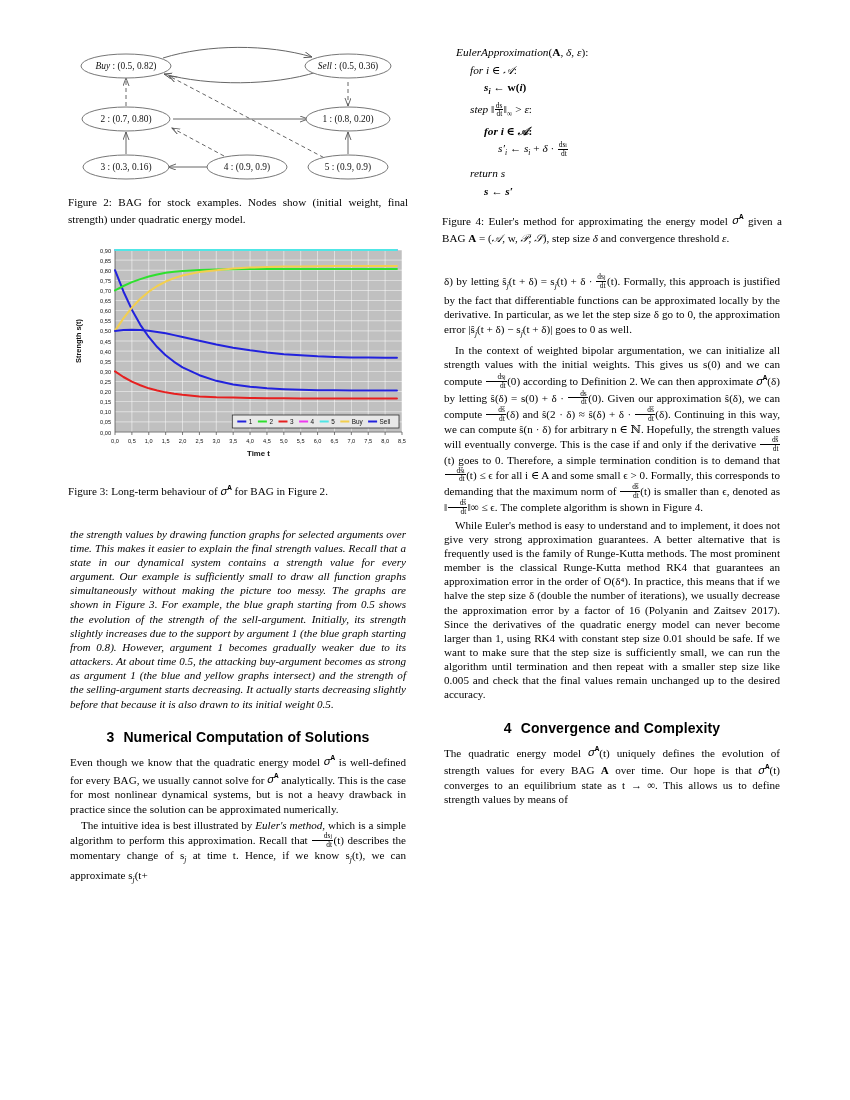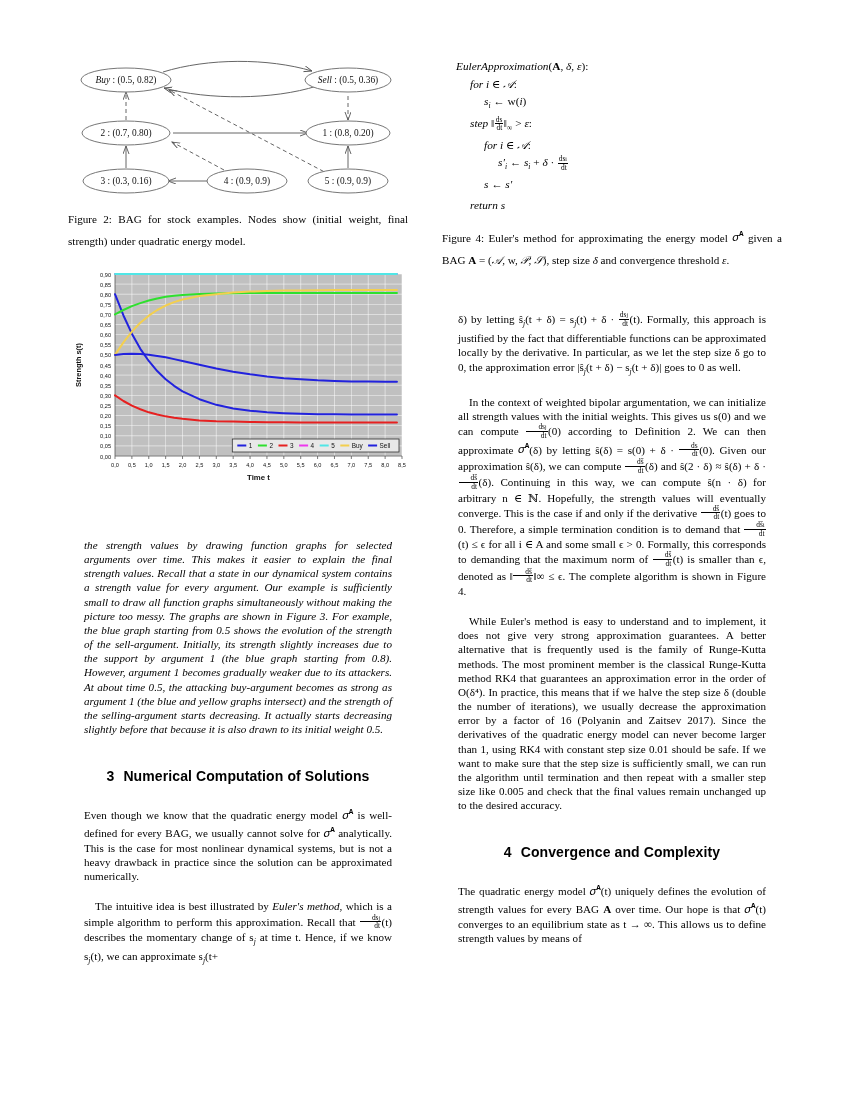--- a/index.html
+++ b/index.html
@@ -18,39 +18,39 @@
   .page {
     position: absolute;
     left: 0; top: 0;
     width: 850px;
     height: 1100px;
     background: #ffffff;
   }
   .col {
     position: absolute;
     width: 340px;
-    top: 58px;
+    top: 44px;
   }
   .col-left  { left: 68px; }
   .col-right { left: 442px; }
 
   
   p.body {
     font-size: 11.1px;
     line-height: 14.15px;
     text-align: justify;
-    margin: 16px;
+    margin: 2px;
     text-indent: 11px;
     hyphens: auto;
   }
   p.body.noindent { text-indent: 0; }
   p.italic { font-style: italic; }
   .caption {
     font-size: 11.1px;
-    line-height: 22px;
+    line-height: 17px;
     text-align: justify;
     margin: 0;
   }
   h2.section {
     font-family: "Liberation Sans", "DejaVu Sans", sans-serif;
     font-size: 14px;
     font-weight: bold;
     text-align: center;
     margin: 0;
     letter-spacing: 0.1px;
@@ -97,21 +97,21 @@
   .algo {
     font-size: 11.3px;
     line-height: 17.6px;
     margin: 0;
     padding: 0;
   }
   .algo .ln { white-space: nowrap; }
   .algo .kw { font-style: italic; }
   .i1 { padding-left: 14px; }
   .i2 { padding-left: 28px; }
-  .i3 { padding-left: 42px; }
+  .i3 { padding-left: 42px; font-weight: bold; }
   .i4 { padding-left: 56px; }
 
   .gap-s { height: 9px; }
   .gap-m { height: 16px; }
   .gap-l { height: 24px; }
 </style>
 </head>
 <body>
 
 <div class="page">
@@ -297,20 +297,24 @@
           <text x="242.6" y="179.8" font-size="6.4" font-family="Liberation Sans, sans-serif" fill="#111">4</text>
           <line x1="251.7" y1="177.5" x2="260.7" y2="177.5" stroke="#50e6e6" stroke-width="2"></line>
           <text x="263.2" y="179.8" font-size="6.4" font-family="Liberation Sans, sans-serif" fill="#111">5</text>
           <line x1="272.3" y1="177.5" x2="281.3" y2="177.5" stroke="#f3cf4e" stroke-width="2"></line>
           <text x="283.8" y="179.8" font-size="6.4" font-family="Liberation Sans, sans-serif" fill="#111">Buy</text>
           <line x1="300.1" y1="177.5" x2="309.1" y2="177.5" stroke="#2222dd" stroke-width="2"></line>
           <text x="311.6" y="179.8" font-size="6.4" font-family="Liberation Sans, sans-serif" fill="#111">Sell</text>
         </svg>
     </div>
 
+    <p class="caption" style="margin-top:6px;">
+      <span>Figure 3:</span>
+      <span>Long-term behaviour of </span><span class="sigA">σ<span class="sup">A</span></span><span> for BAG in Figure 2.</span>
+    </p>
 
     <div class="gap-l"></div>
 
     <p class="body italic noindent">the strength values by drawing function graphs for selected arguments over time. This makes it easier to explain the final strength values. Recall that a state in our dynamical system contains a strength value for every argument. Our example is sufficiently small to draw all function graphs simultaneously without making the picture too messy. The graphs are shown in Figure 3. For example, the blue graph starting from 0.5 shows the evolution of the strength of the sell-argument. Initially, its strength slightly increases due to the support by argument 1 (the blue graph starting from 0.8). However, argument 1 becomes gradually weaker due to its attackers. At about time 0.5, the attacking buy-argument becomes as strong as argument 1 (the blue and yellow graphs intersect) and the strength of the selling-argument starts decreasing. It actually starts decreasing slightly before that because it is also drawn to its initial weight 0.5.</p>
 
     <div class="gap-m"></div>
 
     <h2 class="section">
       <span class="num">3</span><span>Numerical Computation of Solutions</span>
     </h2>
@@ -327,22 +331,22 @@
 
     <div class="algo">
       <div class="ln i1">
         <span class="kw">EulerApproximation</span>(<span class="bf">A</span>, <span class="mathit">δ</span>, <span class="mathit">ε</span>):
       </div>
       <div class="ln i2"><span class="kw">for</span> <span class="mathit">i</span> ∈ <span class="cal">𝒜</span>:</div>
       <div class="ln i3"><span class="mathit">s<span class="sub">i</span></span> ← w(<span class="mathit">i</span>)</div>
       <div class="ln i2"><span class="kw">step</span> ‖<span class="frac"><span class="n">ds</span><span class="d">dt</span></span>‖<span class="sub" style="font-style:normal">∞</span> &gt; <span class="mathit">ε</span>:</div>
       <div class="ln i3"><span class="kw">for</span> <span class="mathit">i</span> ∈ <span class="cal">𝒜</span>:</div>
       <div class="ln i4"><span class="mathit">s′<span class="sub">i</span></span> ← <span class="mathit">s<span class="sub">i</span></span> + <span class="mathit">δ</span> · <span class="frac"><span class="n">ds<span style="font-size:5.6px">i</span></span><span class="d">dt</span></span></div>
+      <div class="ln i2" style="padding-top:3px;"><span class="kw">return s</span></div>
       <div class="ln i3"><span class="mathit">s</span> ← <span class="mathit">s′</span></div>
-      <div class="ln i2" style="padding-top:3px;"><span class="kw">return s</span></div>
     </div>
 
     <div class="gap-s"></div>
 
     <p class="caption">
       <span>Figure 4:</span>
       Euler's method for approximating the energy model <span class="sigA">σ<span class="sup">A</span></span> given a BAG <span class="bf">A</span> = (<span class="cal">𝒜</span>, w, <span class="cal">𝒫</span>, <span class="cal">𝒮</span>), step size <span class="mathit">δ</span> and convergence threshold <span class="mathit">ε</span>.
     </p>
 
     <div class="gap-l"></div>

